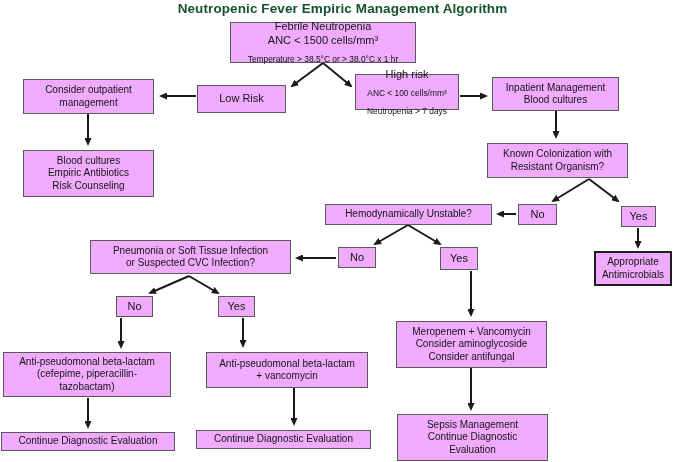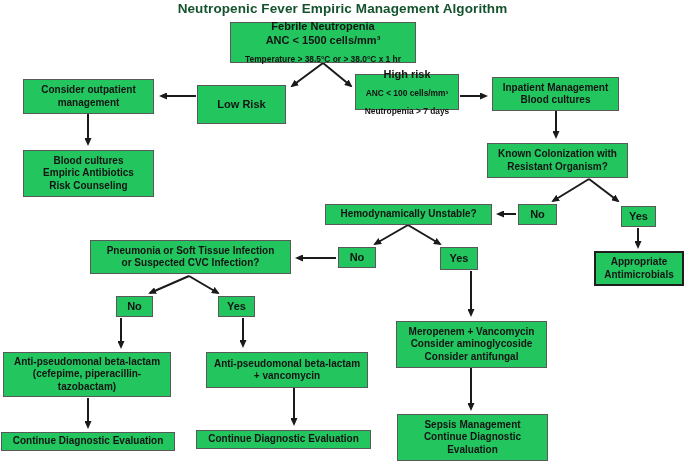--- a/index.html
+++ b/index.html
@@ -5,22 +5,22 @@
   html,body { margin:0; padding:0; background:#ffffff; }
   .canvas {
     position:relative; width:685px; height:462px; background:#ffffff;
     font-family:"Liberation Sans", sans-serif; overflow:hidden;
   }
   .title {
     position:absolute; left:0; right:0; top:1px; text-align:center;
     font-size:13.5px; font-weight:bold; color:#14532d; letter-spacing:0.1px;
   }
   .node {
-    position:absolute; box-sizing:border-box; background:#22c55e;
-    border:1.6px solid #595959; color:#141414; font-weight:bold;
+    position:absolute; box-sizing:border-box; background:#f0abfc;
+    border:1.6px solid #595959; color:#141414; font-weight:normal;
     display:flex; flex-direction:column; align-items:center; justify-content:center;
     text-align:center; font-size:10px;
   }
   .node .ln { white-space:nowrap; line-height:1.22; }
   .lg { font-size:11px; }
   .sm { font-size:8.4px;margin-top:7px; }
   .emph { border:2.4px solid #1e1e1e; }
   svg.arrows { position:absolute; left:0; top:0; pointer-events:none; }
 </style>
 </head>
@@ -65,21 +65,21 @@
     <div class="ln lg">Febrile Neutropenia</div>
     <div class="ln lg">ANC &lt; 1500 cells/mm³</div>
     <div class="ln sm">Temperature &gt; 38.5°C or &gt; 38.0°C x 1 hr</div>
   </div>
 
   <div class="node" style="left:23px; top:79px; width:131px; height:35px;">
     <div class="ln">Consider outpatient</div>
     <div class="ln">management</div>
   </div>
 
-  <div class="node" style="left:197px; top:85px; width:89px; height:39px;justify-content:center;">
+  <div class="node" style="left:197px; top:85px; width:89px; height:28px;justify-content:center;">
     <div class="ln lg">Low Risk</div>
   </div>
 
   <div class="node" style="left:355px; top:74px; width:104px; height:36px;">
     <div class="ln lg">High risk</div>
     <div class="ln sm">ANC &lt; 100 cells/mm³</div>
     <div class="ln sm">Neutropenia &gt; 7 days</div>
   </div>
 
   <div class="node" style="left:492px; top:77px; width:127px; height:34px;">
@@ -103,21 +103,21 @@
   </div>
 
   <div class="node" style="left:621px; top:206px; width:35px; height:21px;">
     <div class="ln lg">Yes</div>
   </div>
 
   <div class="node" style="left:325px; top:204px; width:167px; height:21px;">
     <div class="ln">Hemodynamically Unstable?</div>
   </div>
 
-  <div class="node emph" style="left:594px; top:251px; width:90px; height:35px;">
+  <div class="node emph" style="left:594px; top:251px; width:78px; height:35px;">
     <div class="ln">Appropriate</div>
     <div class="ln">Antimicrobials</div>
   </div>
 
   <div class="node" style="left:338px; top:247px; width:38px; height:21px;">
     <div class="ln lg">No</div>
   </div>
 
   <div class="node" style="left:440px; top:247px; width:38px; height:23px;">
     <div class="ln lg">Yes</div>

